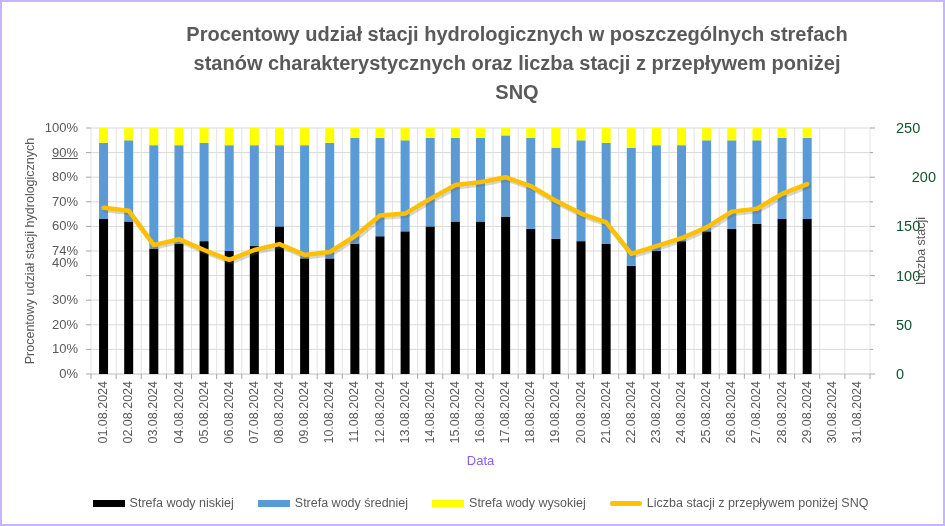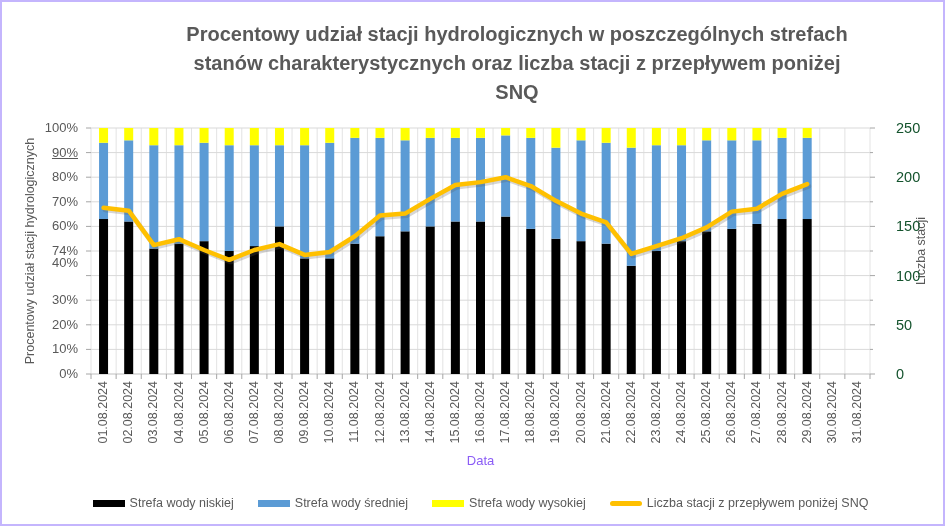--- a/index.html
+++ b/index.html
@@ -261,21 +261,21 @@
       <div class="y-tick-left" style="top: 217.4px;">60%</div>
       <div class="y-tick-left" style="top: 242px;">74%</div>
       <div class="y-tick-left" style="top: 254px;">40%</div>
       <div class="y-tick-left" style="top: 291.2px;">30%</div>
       <div class="y-tick-left" style="top: 315.8px;">20%</div>
       <div class="y-tick-left" style="top: 340.4px;">10%</div>
       <div class="y-tick-left" style="top: 365px;">0%</div>
     </div>
   <div id="right-ticks">
       <div class="y-tick-right" style="top: 118px;">250</div>
-      <div class="y-tick-right" style="top: 167.2px;">200</div>
+      <div class="y-tick-right" style="top: 167.2px; text-align: right;">200</div>
       <div class="y-tick-right" style="top: 216.4px;">150</div>
       <div class="y-tick-right" style="top: 265.6px;">100</div>
       <div class="y-tick-right" style="top: 314.8px;">50</div>
       <div class="y-tick-right" style="top: 364px;">0</div>
     </div>
   <div id="x-labels">
       <div class="x-label" style="left: 95.1px; top: 447px;">01.08.2024</div>
       <div class="x-label" style="left: 120.2px; top: 447px;">02.08.2024</div>
       <div class="x-label" style="left: 145.3px; top: 447px;">03.08.2024</div>
       <div class="x-label" style="left: 170.5px; top: 447px;">04.08.2024</div>

